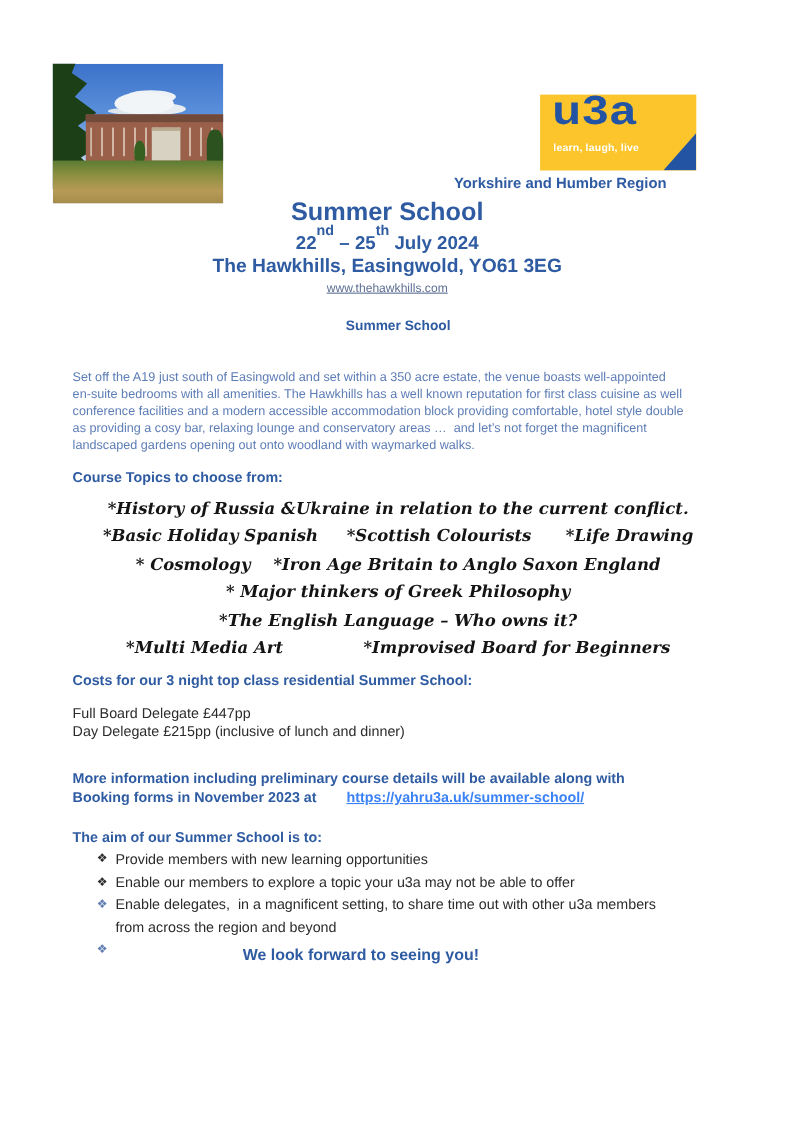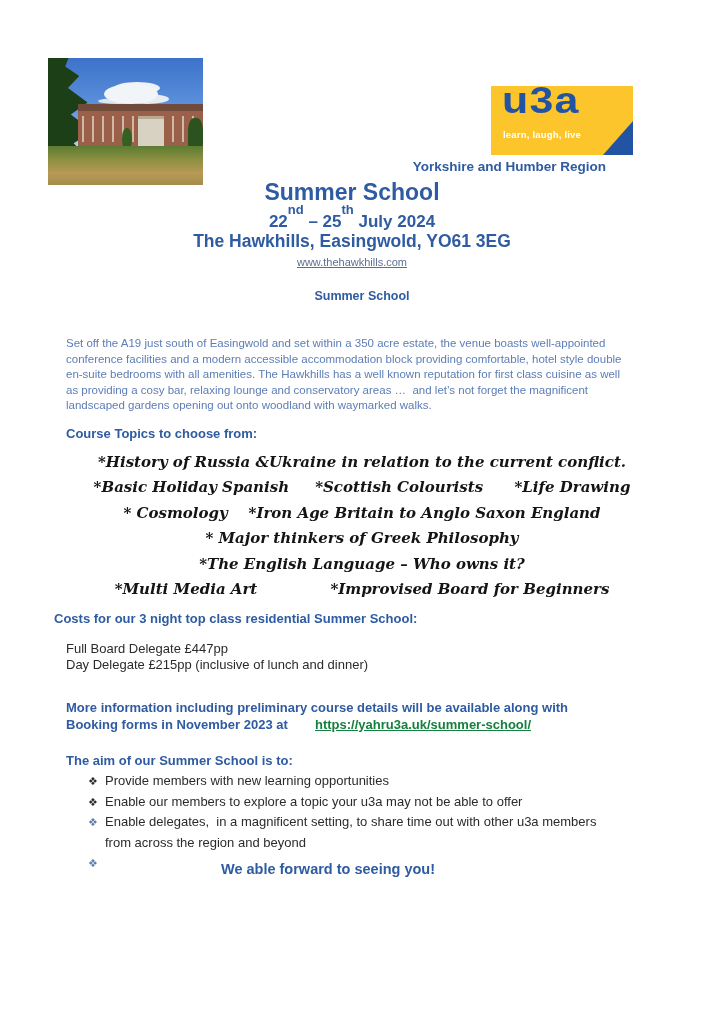--- a/index.html
+++ b/index.html
@@ -42,26 +42,26 @@
   .website-row a { color:#5d6f93; text-decoration:underline; }
   .intro-heading { position:absolute; left:66px; top:288px; width:592px; text-align:center;
     font-size:12.5px; line-height:16.5px; white-space:pre; }
   .body-par { position:absolute; left:66px; top:336px; width:600px; font-size:11.5px; line-height:15.5px; color:#5d7db5; }
   .body-par div { white-space:pre; }
   .topics-heading { position:absolute; left:66px; top:426px; font-size:13px; }
   .topics { position:absolute; left:36px; top:450px; width:652px; text-align:center;
     font-family:"DejaVu Serif", serif; font-style:italic; font-weight:bold;
     font-size:15px; line-height:25.4px; color:#141414; }
   .topics div { white-space:pre; }
-  .costs-heading { position:absolute; left:54px; top:611px; font-size:13px; }
+  .costs-heading { position:absolute; left:66px; top:611px; font-size:13px; }
   .costs { position:absolute; left:66px; top:641px; font-size:13px; line-height:15.5px; color:#2b2b2b; }
   .costs div { white-space:pre; }
   .more-info { position:absolute; left:66px; top:699px; width:620px; font-size:13px; line-height:17px; }
   .more-info .prefix { white-space:pre; }
-  .more-info a { color:#15803d; font-weight:bold; text-decoration:underline;padding-left:20px; }
+  .more-info a { color:#3b82f6; font-weight:bold; text-decoration:underline;padding-left:20px; }
   .aim-heading { position:absolute; left:66px; top:753px; font-size:13px; }
   .bullets { position:absolute; left:88px; top:771px; width:540px; font-size:13px; color:#2b2b2b; }
   .bullet-row { display:flex; line-height:20.5px; }
   .bullet-row .marker { width:17px; flex:0 0 17px; font-size:11px; }
   .bullet-row .marker.black { color:#2b2b2b; }
   .bullet-row .marker.blue { color:#5f7db0; }
   .bullet-row .btext { white-space:pre-wrap; max-width:516px; }
   .closing { position:absolute; left:32px; top:861px; width:592px; text-align:center; font-size:14.5px; }
 </style>
 </head>
@@ -95,22 +95,22 @@
   <div class="venue blue-bold">The Hawkhills, Easingwold, YO61 3EG</div>
 
   <div class="website-row">
     <a href="#">www.thehawkhills.com</a>
   </div>
 
   <div class="intro-heading blue-bold"><div>Summer School</div></div>
 
   <div class="body-par">
     <div>Set off the A19 just south of Easingwold and set within a 350 acre estate, the venue boasts well-appointed</div>
+    <div>en-suite bedrooms with all amenities. The Hawkhills has a well known reputation for first class cuisine as well</div>
     <div>conference facilities and a modern accessible accommodation block providing comfortable, hotel style double</div>
-    <div>en-suite bedrooms with all amenities. The Hawkhills has a well known reputation for first class cuisine as well</div>
     <div>as providing a cosy bar, relaxing lounge and conservatory areas …  and let’s not forget the magnificent</div>
     <div>landscaped gardens opening out onto woodland with waymarked walks.</div>
   </div>
 
   <div class="topics-heading blue-bold">Course Topics to choose from:</div>
 
   <div class="topics">
     <div>*History of Russia &amp;Ukraine in relation to the current conflict.</div>
     <div>*Basic Holiday Spanish     *Scottish Colourists      *Life Drawing</div>
     <div>* Cosmology    *Iron Age Britain to Anglo Saxon England</div>
@@ -145,15 +145,15 @@
     <div class="bullet-row">
       <span class="marker blue">❖</span>
       <span class="btext">Enable delegates,  in a magnificent setting, to share time out with other u3a members from across the region and beyond</span>
     </div>
     <div class="bullet-row">
       <span class="marker blue">❖</span>
       <span class="btext"></span>
     </div>
   </div>
 
-  <div class="closing blue-bold">We able forward to seeing you!</div>
+  <div class="closing blue-bold">We look forward to seeing you!</div>
 
 </div>
 
 </body></html>

